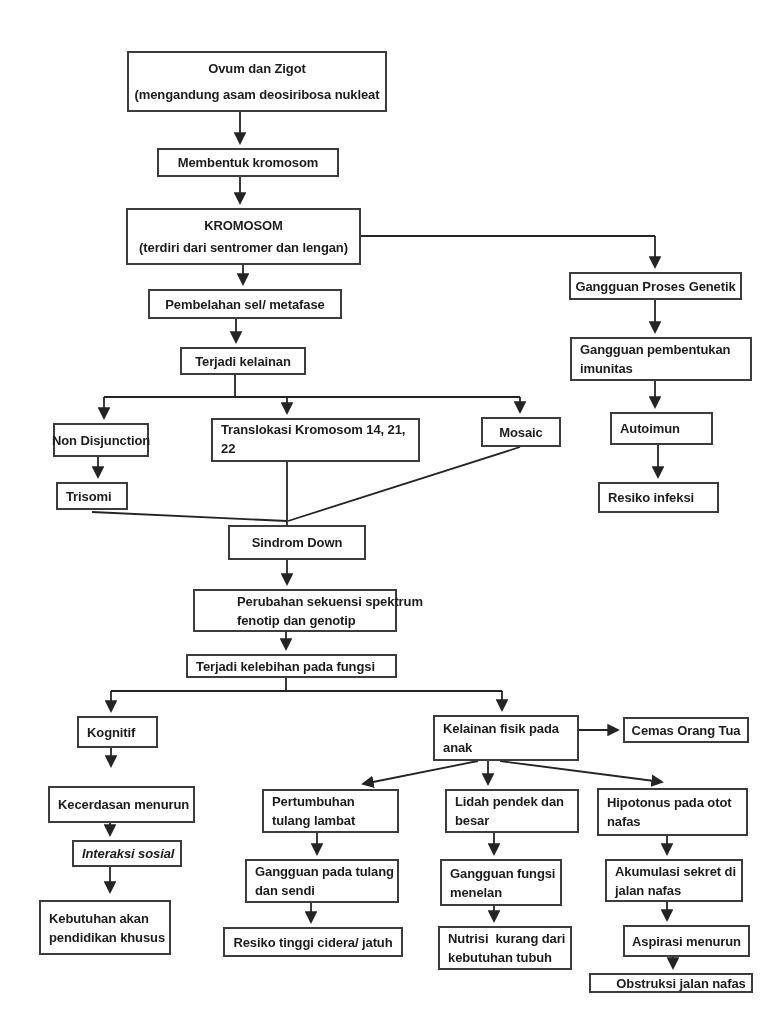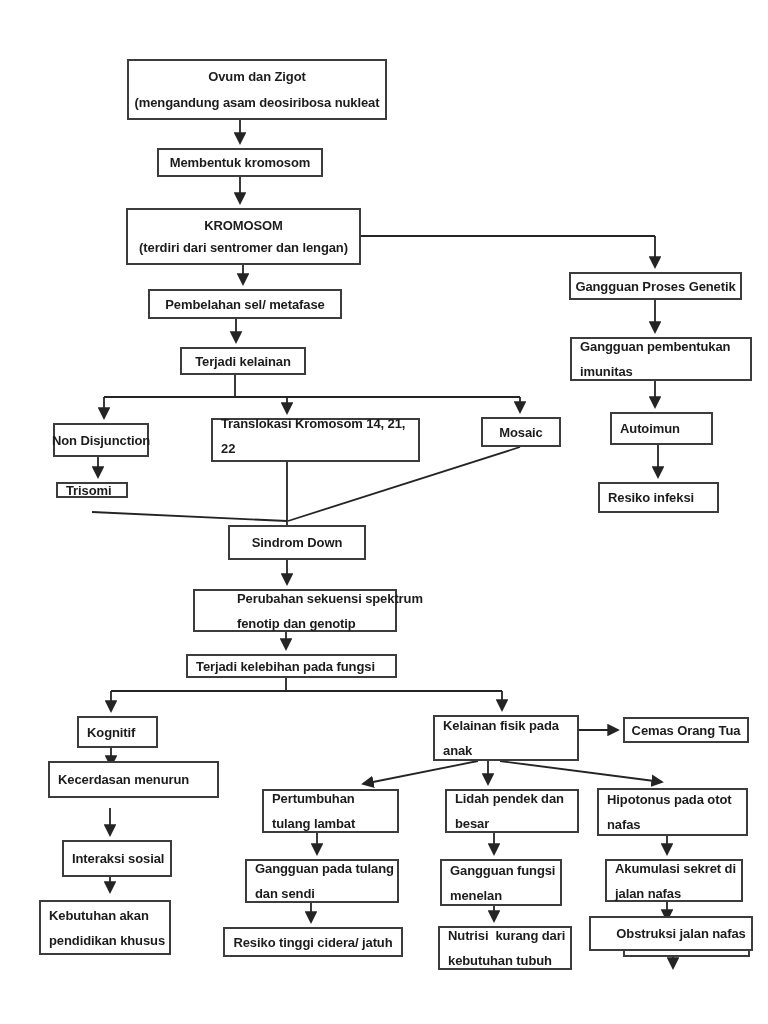--- a/index.html
+++ b/index.html
@@ -21,21 +21,21 @@
     font-size:13px;
     line-height:19px;
     letter-spacing:-0.1px;
     display:flex;
     flex-direction:column;
     justify-content:center;
     padding:2px 8px;
   }
   .node .ln{white-space:pre;}
   .c{align-items:center;text-align:center;}
-  .l{align-items:flex-start;text-align:left;gap:6px;}
+  .l{align-items:flex-start;text-align:left;}
   .gap2{justify-content:space-between;padding-top:6px;padding-bottom:6px;}
 </style>
 </head>
 <body>
 
 <div class="page">
 
   <svg class="wires" viewBox="0 0 768 1024" xmlns="http://www.w3.org/2000/svg">
     <defs>
       <marker id="ah" viewBox="0 0 10 10" refX="8.5" refY="5" markerWidth="7" markerHeight="7" orient="auto-start-reverse">
@@ -85,26 +85,26 @@
       <path d="M317,833 L317,854" marker-end="url(#ah)"></path>
       <path d="M311,903 L311,922" marker-end="url(#ah)"></path>
       <path d="M494,833 L494,854" marker-end="url(#ah)"></path>
       <path d="M494,906 L494,921" marker-end="url(#ah)"></path>
       <path d="M667,836 L667,854" marker-end="url(#ah)"></path>
       <path d="M667,902 L667,920" marker-end="url(#ah)"></path>
       <path d="M673,953 L673,968" marker-end="url(#ah)"></path>
     </g>
   </svg>
 
-  <div class="node c gap2" style="left:127px;top:51px;width:260px;height:61px;margin-top:8px;">
+  <div class="node c gap2" style="left:127px;top:51px;width:260px;height:61px;">
     <div class="ln">Ovum dan Zigot</div>
     <div class="ln">(mengandung asam deosiribosa nukleat</div>
   </div>
 
-  <div class="node c" style="left:157px;top:148px;width:166px;height:29px;">
+  <div class="node c" style="left:157px;top:148px;width:182px;height:29px;">
     <div class="ln">Membentuk kromosom</div>
   </div>
 
   <div class="node c gap2" style="left:126px;top:208px;width:235px;height:57px;">
     <div class="ln">KROMOSOM</div>
     <div class="ln">(terdiri dari sentromer dan lengan)</div>
   </div>
 
   <div class="node c" style="left:148px;top:289px;width:194px;height:30px;">
     <div class="ln">Pembelahan sel/ metafase</div>
@@ -137,46 +137,46 @@
 
   <div class="node l" style="left:211px;top:418px;width:209px;height:44px;justify-content:flex-end;">
     <div class="ln">Translokasi Kromosom 14, 21,</div>
     <div class="ln">22</div>
   </div>
 
   <div class="node c" style="left:481px;top:417px;width:80px;height:30px;">
     <div class="ln">Mosaic</div>
   </div>
 
-  <div class="node l" style="left:56px;top:482px;width:72px;height:16px;">
+  <div class="node l" style="left:56px;top:482px;width:72px;height:28px;">
     <div class="ln">Trisomi</div>
   </div>
 
   <div class="node c" style="left:228px;top:525px;width:138px;height:35px;">
     <div class="ln">Sindrom Down</div>
   </div>
 
   <div class="node l" style="left:193px;top:589px;width:204px;height:43px;padding-left:42px;">
     <div class="ln">Perubahan sekuensi spektrum</div>
     <div class="ln">fenotip dan genotip</div>
   </div>
 
   <div class="node l" style="left:186px;top:654px;width:211px;height:24px;">
     <div class="ln">Terjadi kelebihan pada fungsi</div>
   </div>
 
   <div class="node l" style="left:77px;top:716px;width:81px;height:32px;">
     <div class="ln">Kognitif</div>
   </div>
 
-  <div class="node l" style="left:48px;top:761px;width:171px;height:37px;text-align:center;">
+  <div class="node l" style="left:48px;top:786px;width:147px;height:37px;text-align:center;">
     <div class="ln">Kecerdasan menurun</div>
   </div>
 
-  <div class="node l" style="left:62px;top:840px;width:110px;height:37px;">
+  <div class="node l" style="left:72px;top:840px;width:110px;height:27px;font-style:italic;">
     <div class="ln">Interaksi sosial</div>
   </div>
 
   <div class="node l" style="left:39px;top:900px;width:132px;height:55px;">
     <div class="ln">Kebutuhan akan</div>
     <div class="ln">pendidikan khusus</div>
   </div>
 
   <div class="node l" style="left:433px;top:715px;width:146px;height:46px;">
     <div class="ln">Kelainan fisik pada</div>
@@ -223,17 +223,17 @@
 
   <div class="node l" style="left:605px;top:859px;width:138px;height:43px;">
     <div class="ln">Akumulasi sekret di</div>
     <div class="ln">jalan nafas</div>
   </div>
 
   <div class="node c" style="left:623px;top:925px;width:127px;height:32px;">
     <div class="ln">Aspirasi menurun</div>
   </div>
 
-  <div class="node c" style="left:589px;top:916px;width:164px;height:35px;padding-left:28px;">
+  <div class="node c" style="left:589px;top:973px;width:164px;height:20px;padding-left:28px;">
     <div class="ln">Obstruksi jalan nafas</div>
   </div>
 
 </div>
 
 </body></html>

